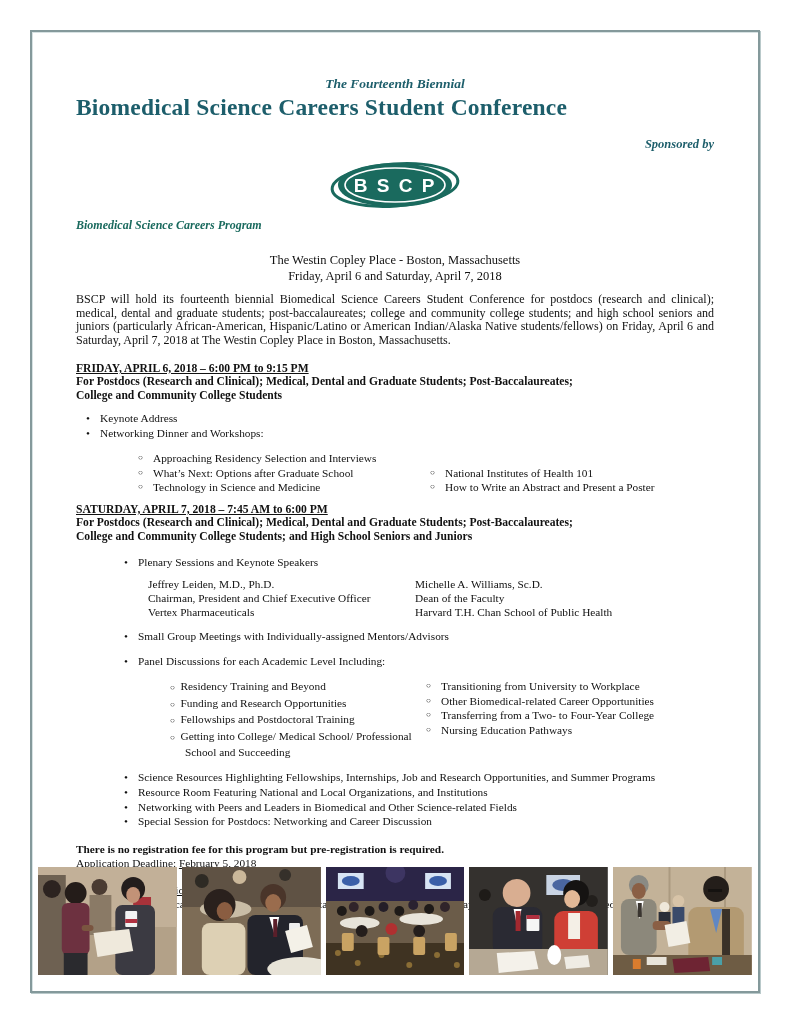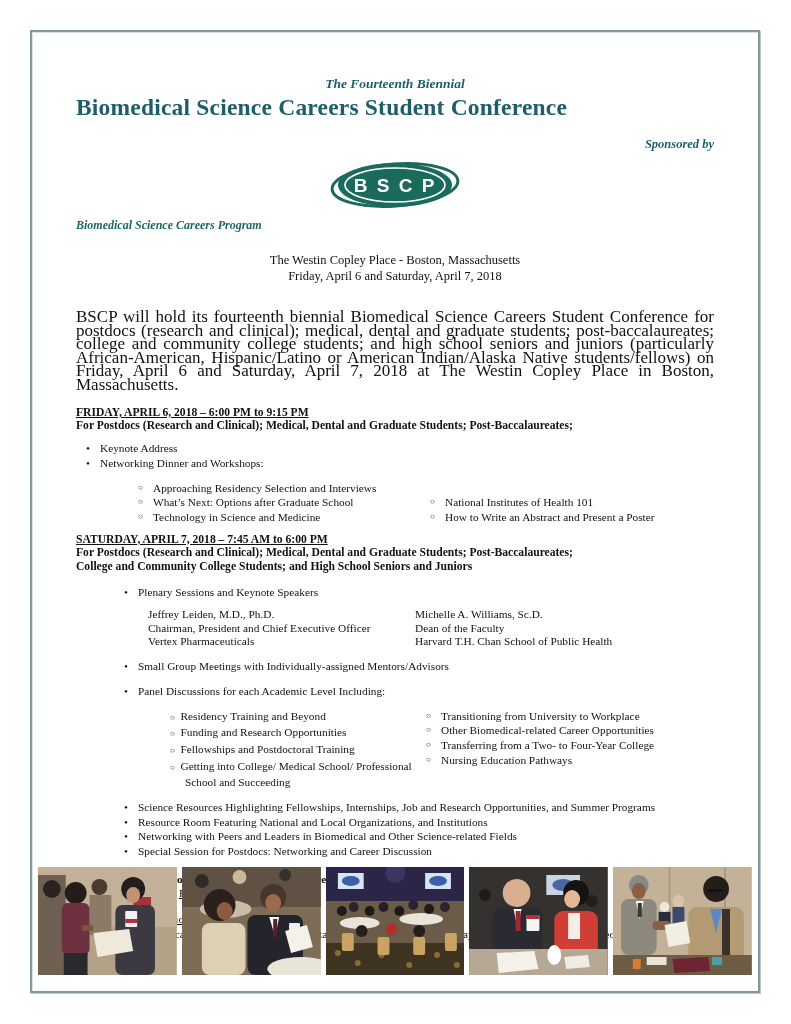--- a/index.html
+++ b/index.html
@@ -17,21 +17,21 @@
   
   .kicker   { margin-top:44px; text-align:center; font-style:italic; font-weight:bold; font-size:13.5px; color:#1d5e6b; }
   .title    { margin-top:2px;  text-align:left; font-weight:bold; font-size:23.5px; color:#1d5e6b; letter-spacing:.2px; }
   .sponsored{ margin-top:16px; text-align:right; font-style:italic; font-weight:bold; font-size:12.5px; color:#1d5e6b; }
   .logo-wrap{ margin-top:7px; text-align:center; }
   .logo-caption { margin-top:1px; text-align:left; font-style:italic; font-weight:bold; font-size:12px; color:#1a6a5e; }
   .venue    { margin-top:20px; text-align:center; font-size:12.5px; }
   .dates    { margin-top:1px;  text-align:center; font-size:12.5px; }
 
   
-  .intro { margin-top:26px; font-size:17px; line-height:13.5px; text-align:justify; }
+  .intro { margin-top:9px; font-size:12px; line-height:13.5px; text-align:justify; }
 
   .sec-heading { font-weight:bold; font-size:11.6px; text-decoration:underline; }
   .sec-aud { font-weight:bold; font-size:11.6px; line-height:14.2px; }
   .mt-fri { margin-top:15px; }
   .mt-sat { margin-top:8px; }
 
   .bullet { display:flex; font-size:11.3px; line-height:14.8px; }
   .bullet .m1 { width:14px; text-align:left; }
   .ind-a { margin-left:10px; }   
   .ind-b { margin-left:48px; }   
@@ -83,20 +83,21 @@
     </div>
     <div class="logo-caption">Biomedical Science Careers Program</div>
 
     <div class="venue">The Westin Copley Place - Boston, Massachusetts</div>
     <div class="dates">Friday, April 6 and Saturday, April 7, 2018</div>
 
     <p class="intro">BSCP will hold its fourteenth biennial Biomedical Science Careers Student Conference for postdocs (research and clinical); medical, dental and graduate students; post-baccalaureates; college and community college students; and high school seniors and juniors (particularly African-American, Hispanic/Latino or American Indian/Alaska Native students/fellows) on Friday, April 6 and Saturday, April 7, 2018 at The Westin Copley Place in Boston, Massachusetts.</p>
 
     <div class="mt-fri sec-heading">FRIDAY, APRIL 6, 2018 – 6:00 PM to 9:15 PM</div>
     <div class="sec-aud">For Postdocs (Research and Clinical); Medical, Dental and Graduate Students; Post-Baccalaureates;</div>
+    <div class="sec-aud">College and Community College Students</div>
 
     <div class="bullet ind-a gap8">
         <span class="m1">•</span>
         <span>Keynote Address</span>
       </div>
     <div class="bullet ind-a">
         <span class="m1">•</span>
         <span>Networking Dinner and Workshops:</span>
       </div>
 

